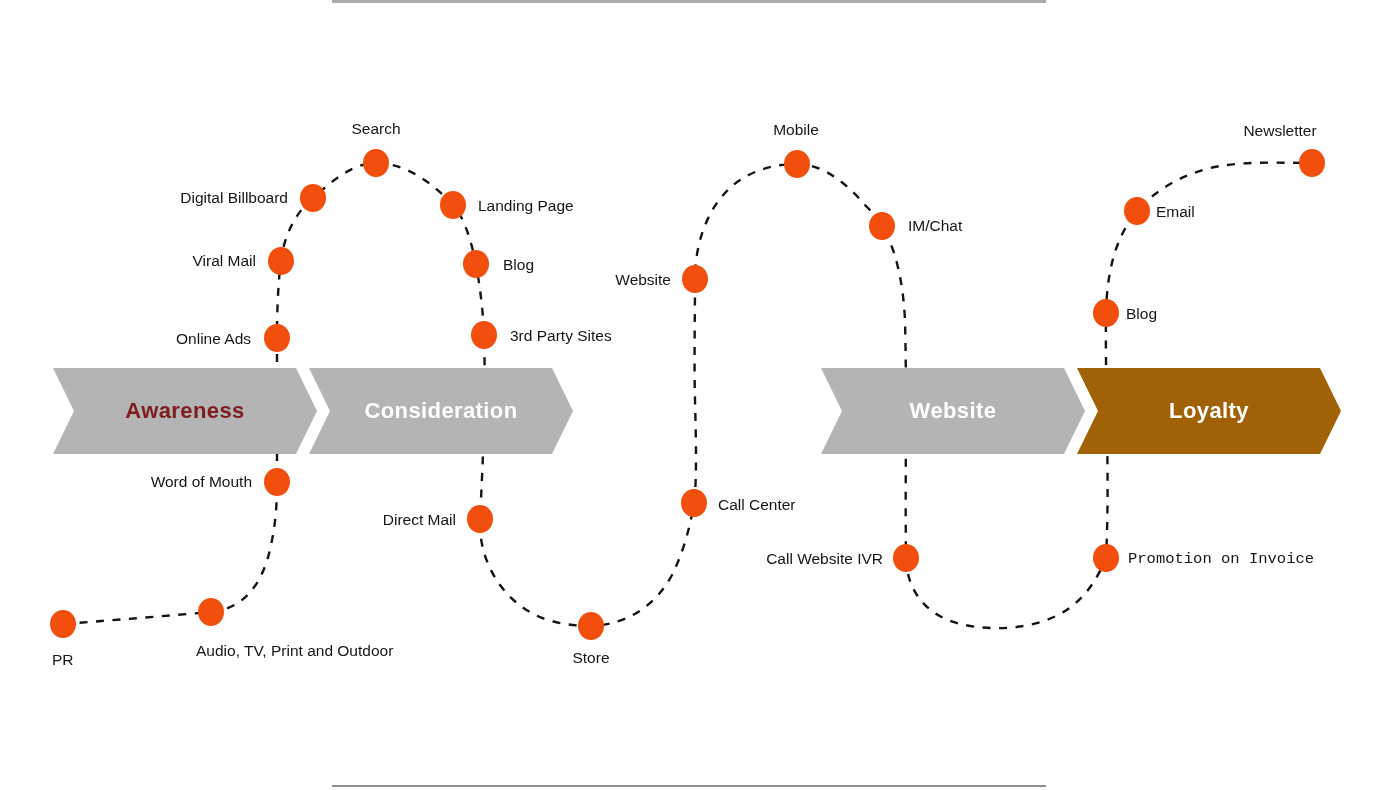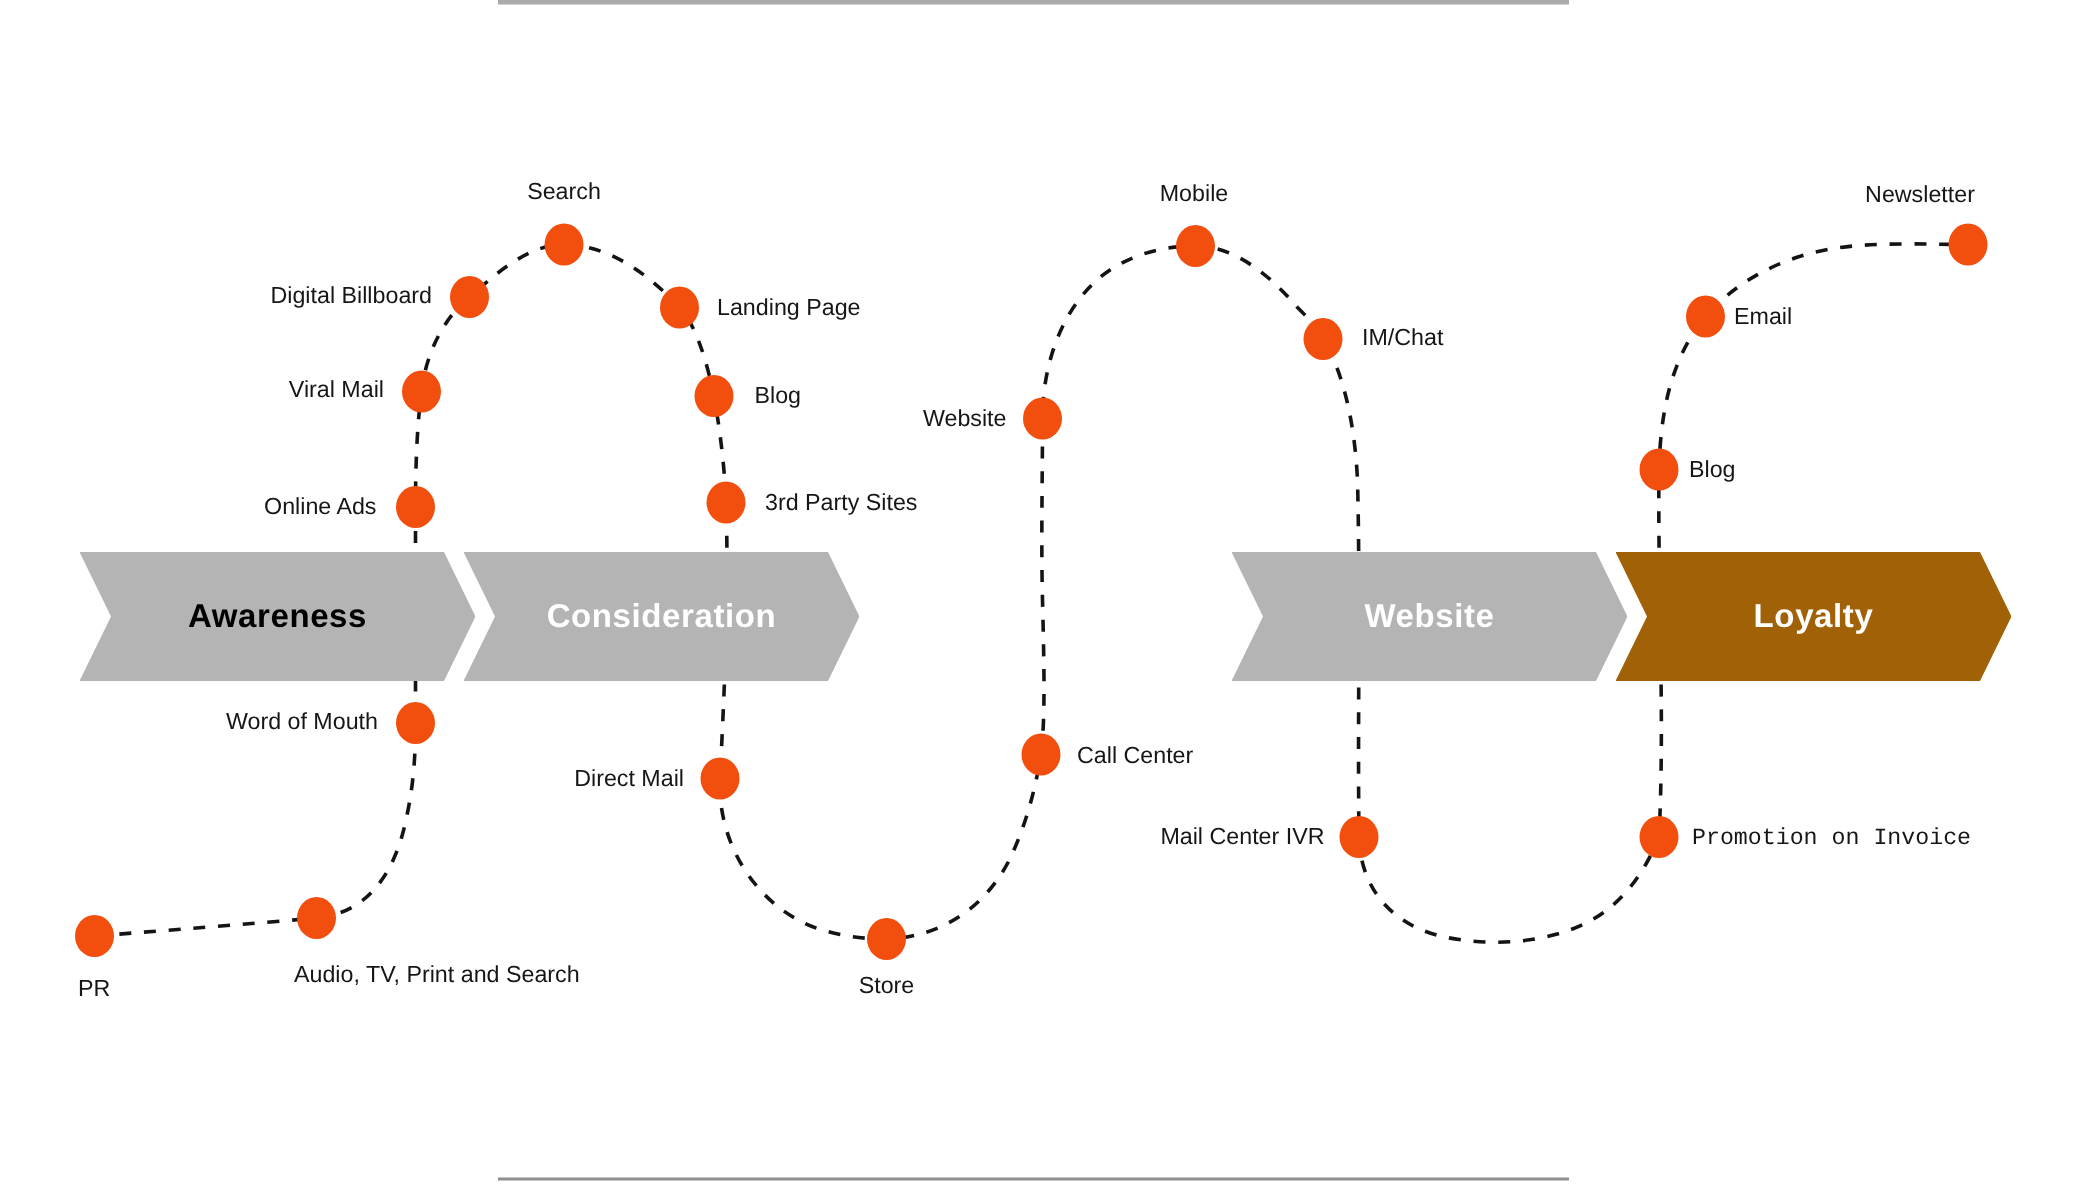--- a/index.html
+++ b/index.html
@@ -72,49 +72,49 @@
         <ellipse cx="906" cy="558" rx="13" ry="14" fill="#F24E0D"></ellipse>
         <ellipse cx="1106" cy="558" rx="13" ry="14" fill="#F24E0D"></ellipse>
         <ellipse cx="1106" cy="313" rx="13" ry="14" fill="#F24E0D"></ellipse>
         <ellipse cx="1137" cy="211" rx="13" ry="14" fill="#F24E0D"></ellipse>
         <ellipse cx="1312" cy="163" rx="13" ry="14" fill="#F24E0D"></ellipse>
       </g>
   </svg>
 
   <div class="stages">
       <div class="stage-arrow" style="left: 53px; background: rgb(180, 180, 180);">
-        <span style="color: #000000;">Awareness</span>
+        <span style="color: #7f1d1d;">Awareness</span>
       </div>
       <div class="stage-arrow" style="left: 309px; background: rgb(180, 180, 180); align-items: center;">
         <span style="color: rgb(255, 255, 255);">Consideration</span>
       </div>
       <div class="stage-arrow" style="left: 821px; background: rgb(180, 180, 180);">
         <span style="color: rgb(255, 255, 255);">Website</span>
       </div>
       <div class="stage-arrow" style="left: 1077px; background: #a16207;">
         <span style="color: rgb(255, 255, 255);">Loyalty</span>
       </div>
     </div>
 
   <div class="labels">
       <div class="tp-label align-start" style="left: 52px; top: 660px; color: rgb(22, 22, 22);">PR</div>
-      <div class="tp-label align-start" style="left: 196px; top: 651px; color: rgb(22, 22, 22);">Audio, TV, Print and Search</div>
+      <div class="tp-label align-start" style="left: 196px; top: 651px; color: rgb(22, 22, 22);">Audio, TV, Print and Outdoor</div>
       <div class="tp-label align-end" style="left: 252px; top: 482px; color: rgb(22, 22, 22);">Word of Mouth</div>
       <div class="tp-label align-end" style="left: 251px; top: 339px; color: rgb(22, 22, 22);">Online Ads</div>
       <div class="tp-label align-end" style="left: 256px; top: 261px; color: rgb(22, 22, 22);">Viral Mail</div>
       <div class="tp-label align-end" style="left: 288px; top: 198px; color: rgb(22, 22, 22);">Digital Billboard</div>
       <div class="tp-label align-middle" style="left: 376px; top: 129px; color: rgb(22, 22, 22);">Search</div>
       <div class="tp-label align-start" style="left: 478px; top: 206px; color: rgb(22, 22, 22);">Landing Page</div>
       <div class="tp-label align-start" style="left: 503px; top: 265px; color: rgb(22, 22, 22);">Blog</div>
       <div class="tp-label align-start" style="left: 510px; top: 336px; color: rgb(22, 22, 22);">3rd Party Sites</div>
       <div class="tp-label align-end" style="left: 456px; top: 520px; color: rgb(22, 22, 22);">Direct Mail</div>
       <div class="tp-label align-middle" style="left: 591px; top: 658px; color: rgb(22, 22, 22);">Store</div>
       <div class="tp-label align-end" style="left: 671px; top: 280px; color: rgb(22, 22, 22);">Website</div>
       <div class="tp-label align-middle" style="left: 796px; top: 130px; color: rgb(22, 22, 22);">Mobile</div>
       <div class="tp-label align-start" style="left: 718px; top: 505px; color: rgb(22, 22, 22);">Call Center</div>
       <div class="tp-label align-start" style="left: 908px; top: 226px; color: rgb(22, 22, 22);">IM/Chat</div>
-      <div class="tp-label align-end" style="left: 883px; top: 559px; color: rgb(22, 22, 22);">Mail Center IVR</div>
+      <div class="tp-label align-end" style="left: 883px; top: 559px; color: rgb(22, 22, 22);">Call Website IVR</div>
       <div class="tp-label align-start" style="left: 1128px; top: 559px; color: rgb(22, 22, 22); font-family: Liberation Mono, monospace;">Promotion on Invoice</div>
       <div class="tp-label align-start" style="left: 1126px; top: 314px; color: rgb(22, 22, 22);">Blog</div>
       <div class="tp-label align-start" style="left: 1156px; top: 212px; color: rgb(22, 22, 22);">Email</div>
       <div class="tp-label align-middle" style="left: 1280px; top: 131px; color: rgb(22, 22, 22);">Newsletter</div>
     </div>
 </div>
 
 </body></html>

